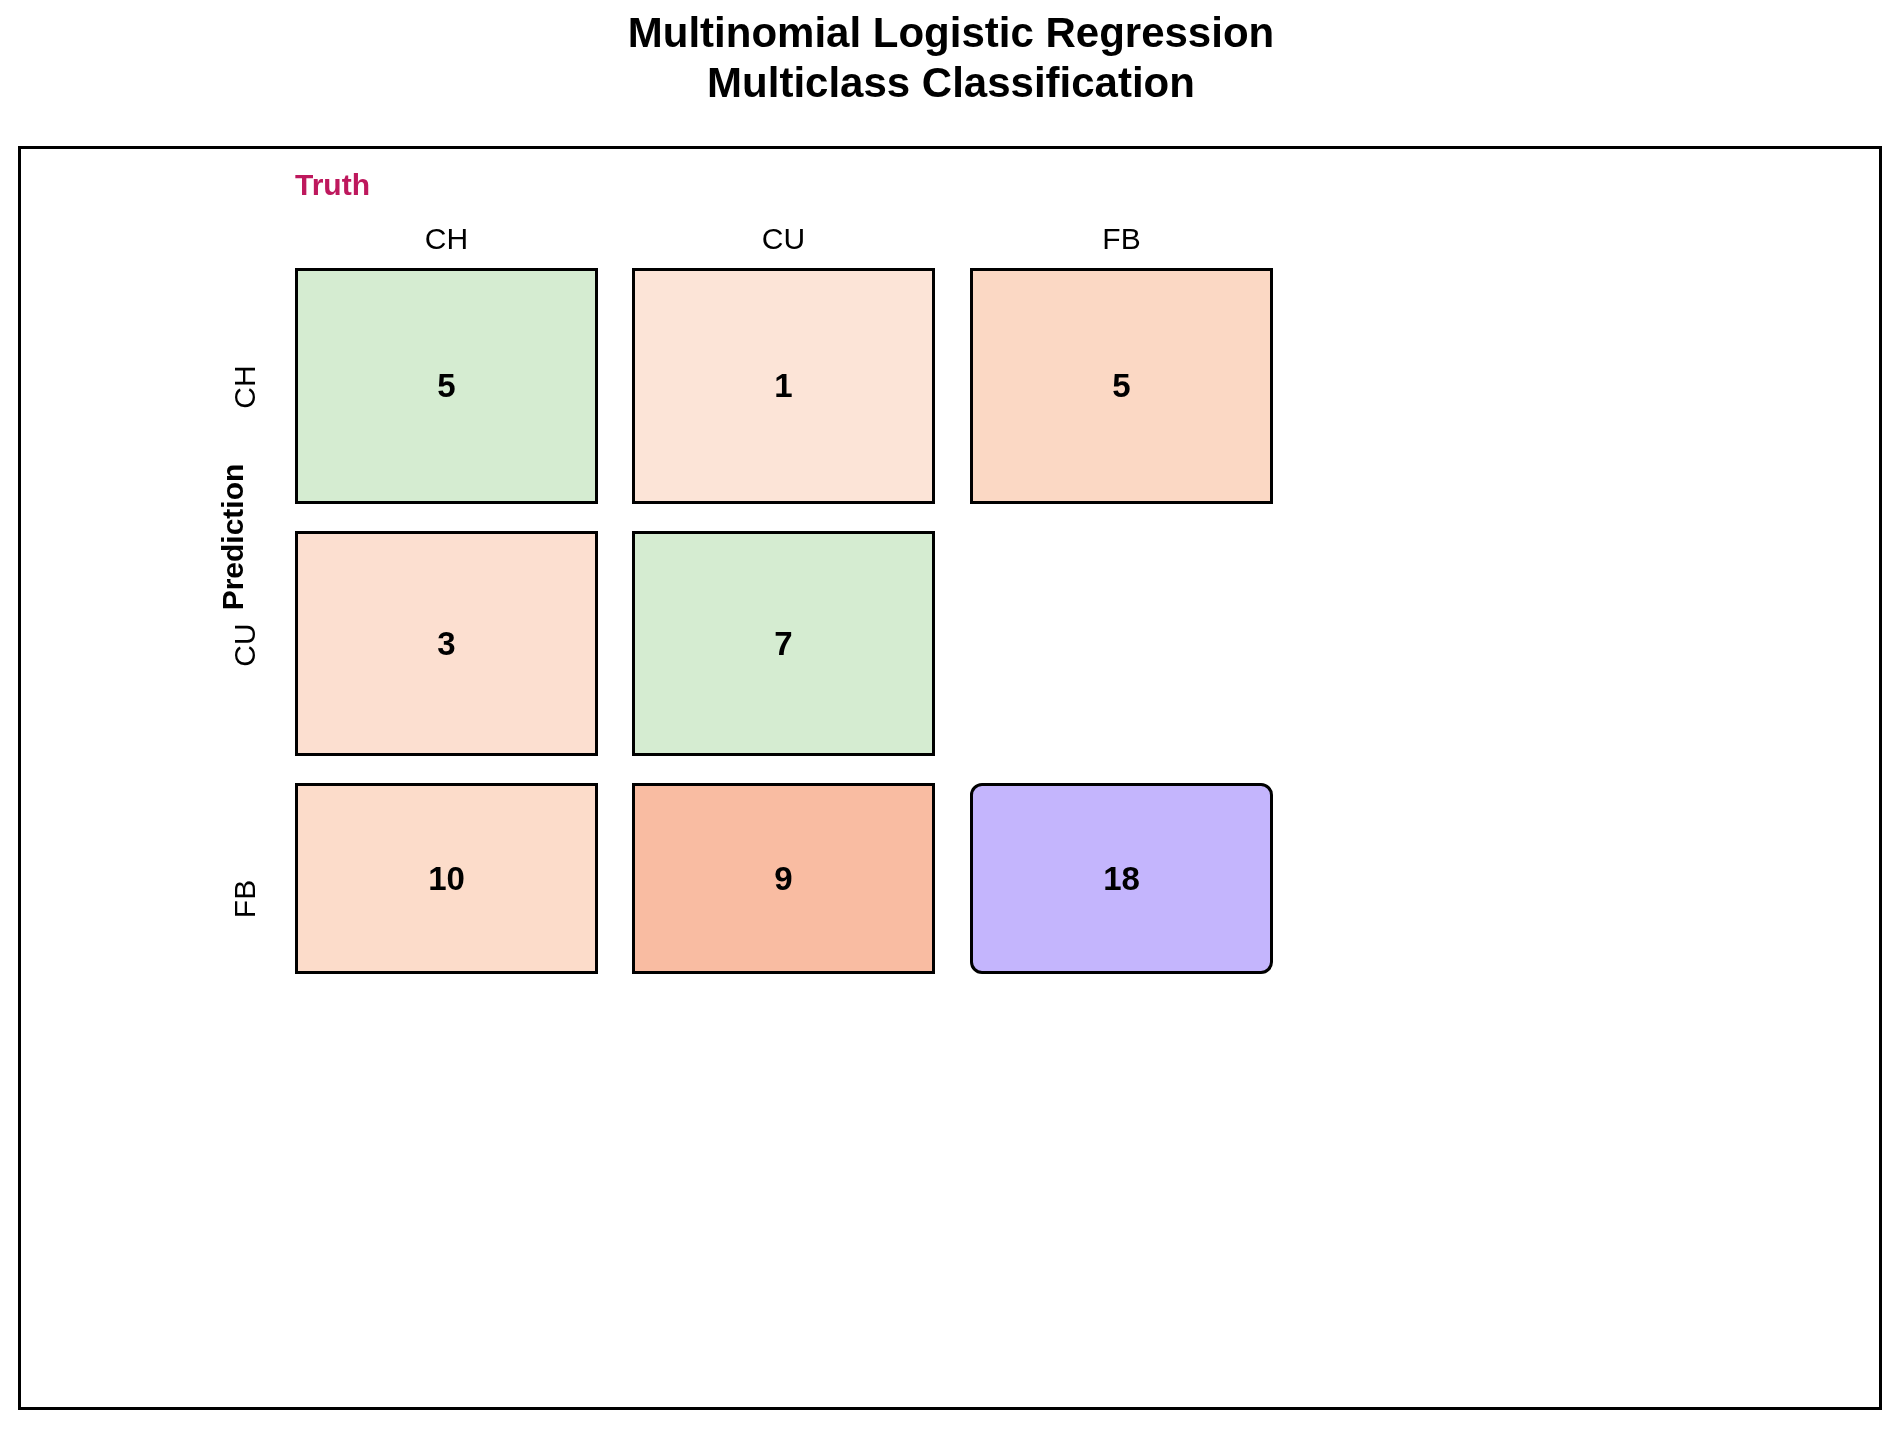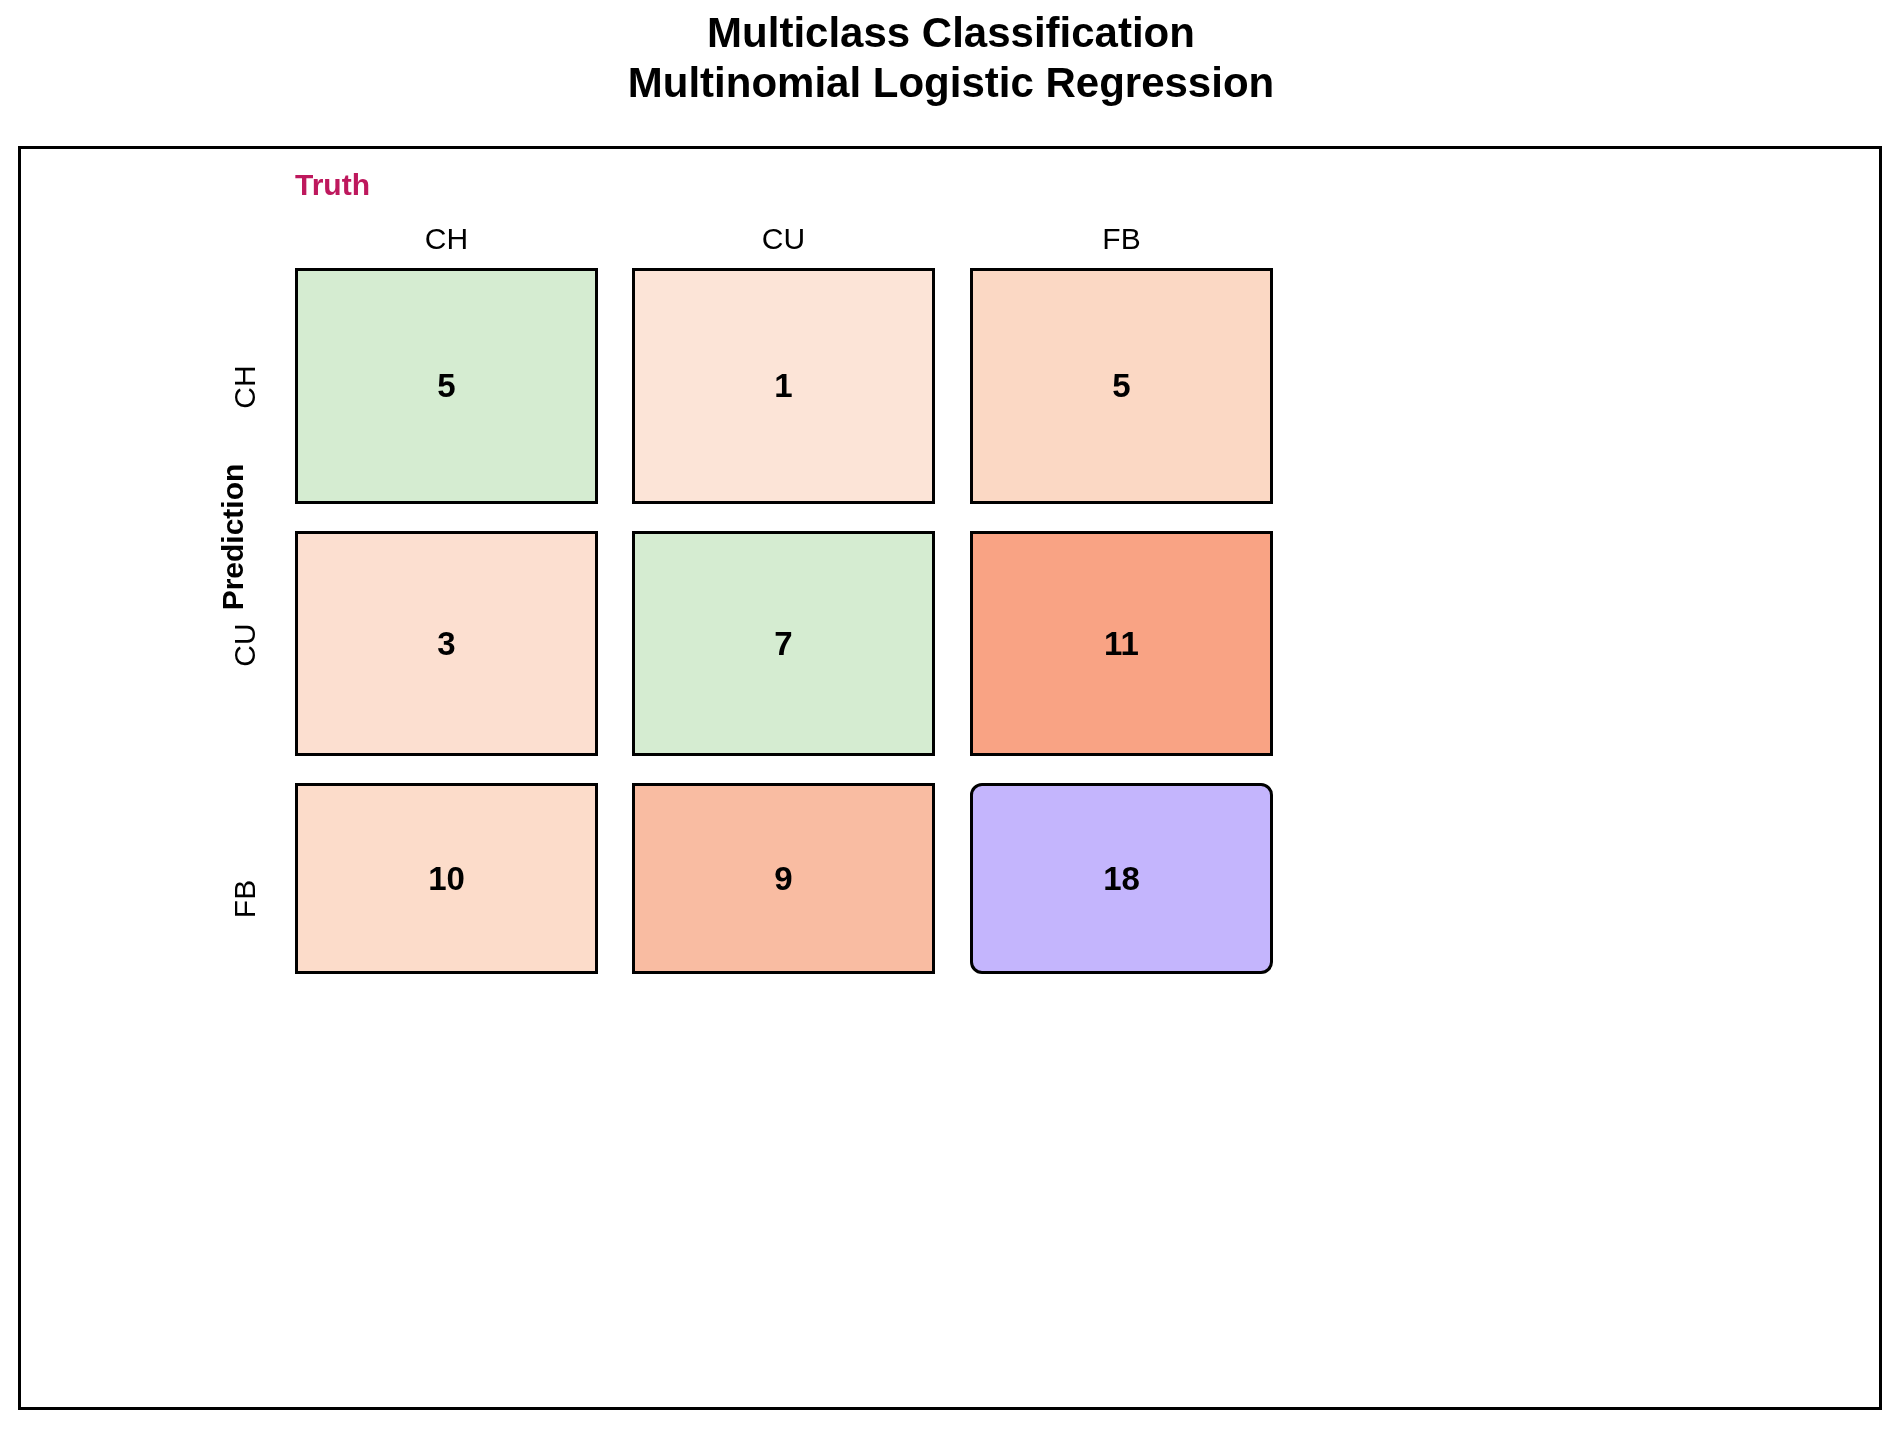--- a/index.html
+++ b/index.html
@@ -121,22 +121,22 @@
   .cell-row-0 { top: 268px; height: 236px; }
   .cell-row-1 { top: 531px; height: 225px; }
   .cell-row-2 { top: 783px; height: 191px; }
 </style>
 </head>
 <body>
 
 <div id="page">
 
   <div id="title-block">
+    <span id="title-line-2">Multinomial Logistic Regression</span>
     <span id="title-line-1">Multiclass Classification</span>
-    <span id="title-line-2">Multinomial Logistic Regression</span>
   </div>
 
   <div id="plot-frame"></div>
 
   <div id="truth-axis-title">Truth</div>
   <div id="prediction-axis-title">Prediction</div>
 
   <div class="col-header" id="col-header-0">CH</div>
   <div class="col-header" id="col-header-1">CU</div>
   <div class="col-header" id="col-header-2">FB</div>
@@ -154,23 +154,20 @@
   <div class="matrix-cell cell-row-0 cell-col-2" style="background-color: rgb(251, 216, 196);">
     <span class="cell-value">5</span>
   </div>
 
   <div class="matrix-cell cell-row-1 cell-col-0" style="background-color: rgb(252, 223, 208);">
     <span class="cell-value">3</span>
   </div>
   <div class="matrix-cell cell-row-1 cell-col-1" style="background-color: rgb(213, 236, 209);">
     <span class="cell-value">7</span>
   </div>
-  <div class="matrix-cell cell-row-1 cell-col-2" style="background-color: rgb(249, 163, 132);">
-    <span class="cell-value">11</span>
-  </div>
 
   <div class="matrix-cell cell-row-2 cell-col-0" style="background-color: rgb(252, 220, 202);">
     <span class="cell-value">10</span>
   </div>
   <div class="matrix-cell cell-row-2 cell-col-1" style="background-color: rgb(249, 188, 162);">
     <span class="cell-value">9</span>
   </div>
   <div class="matrix-cell cell-row-2 cell-col-2" style="background-color: #c4b5fd; border-radius: 12px;">
     <span class="cell-value">18</span>
   </div>

